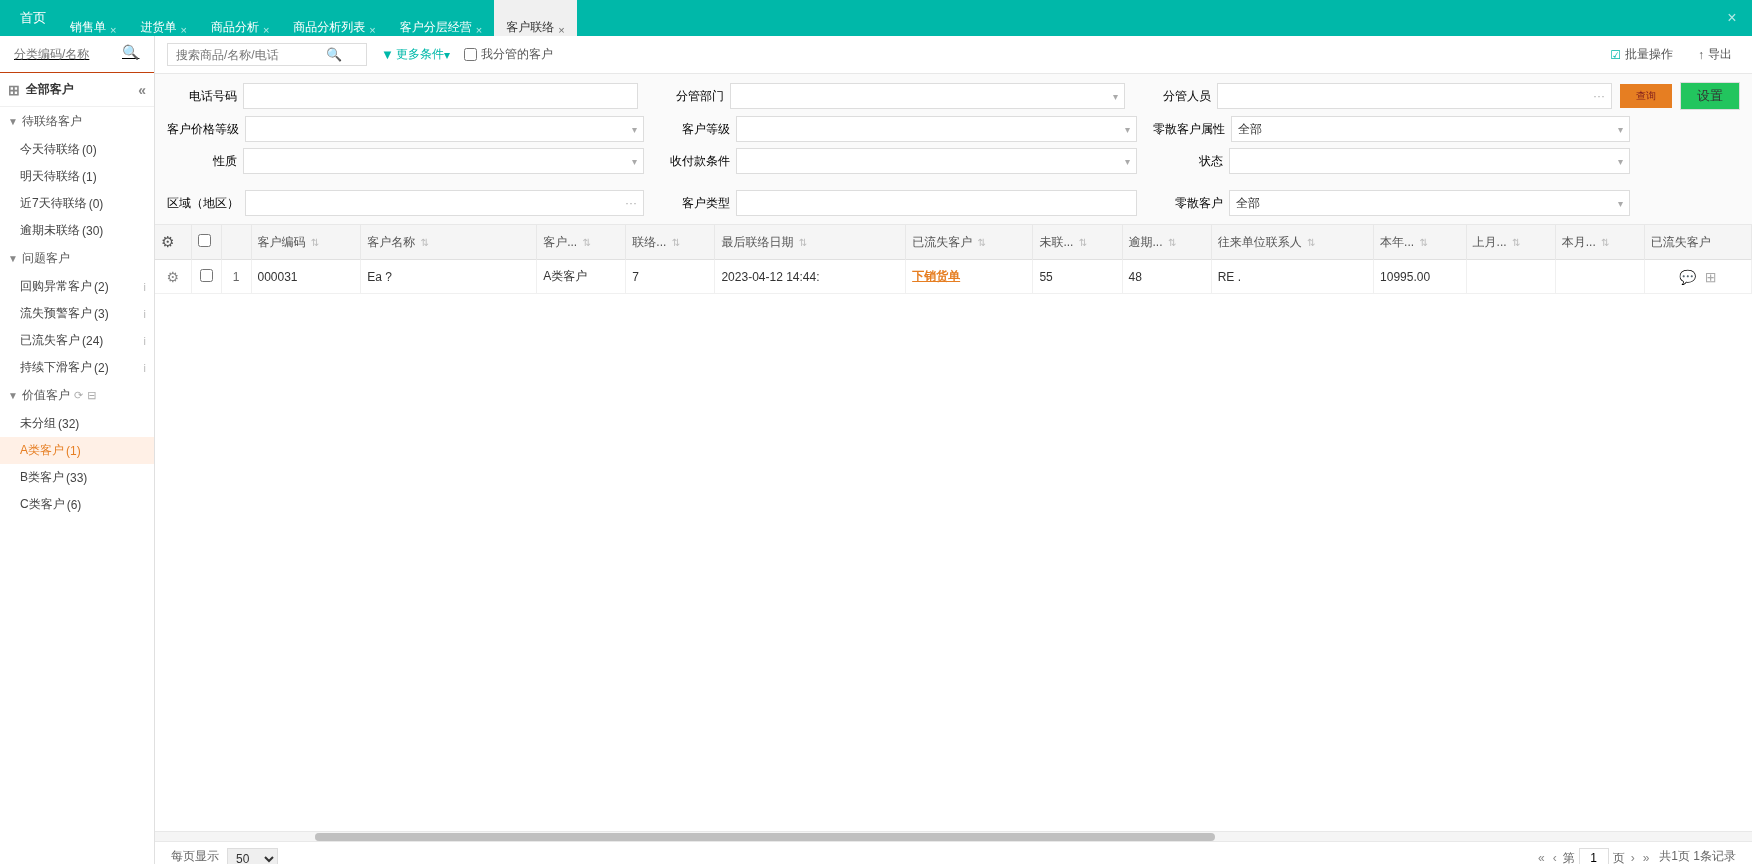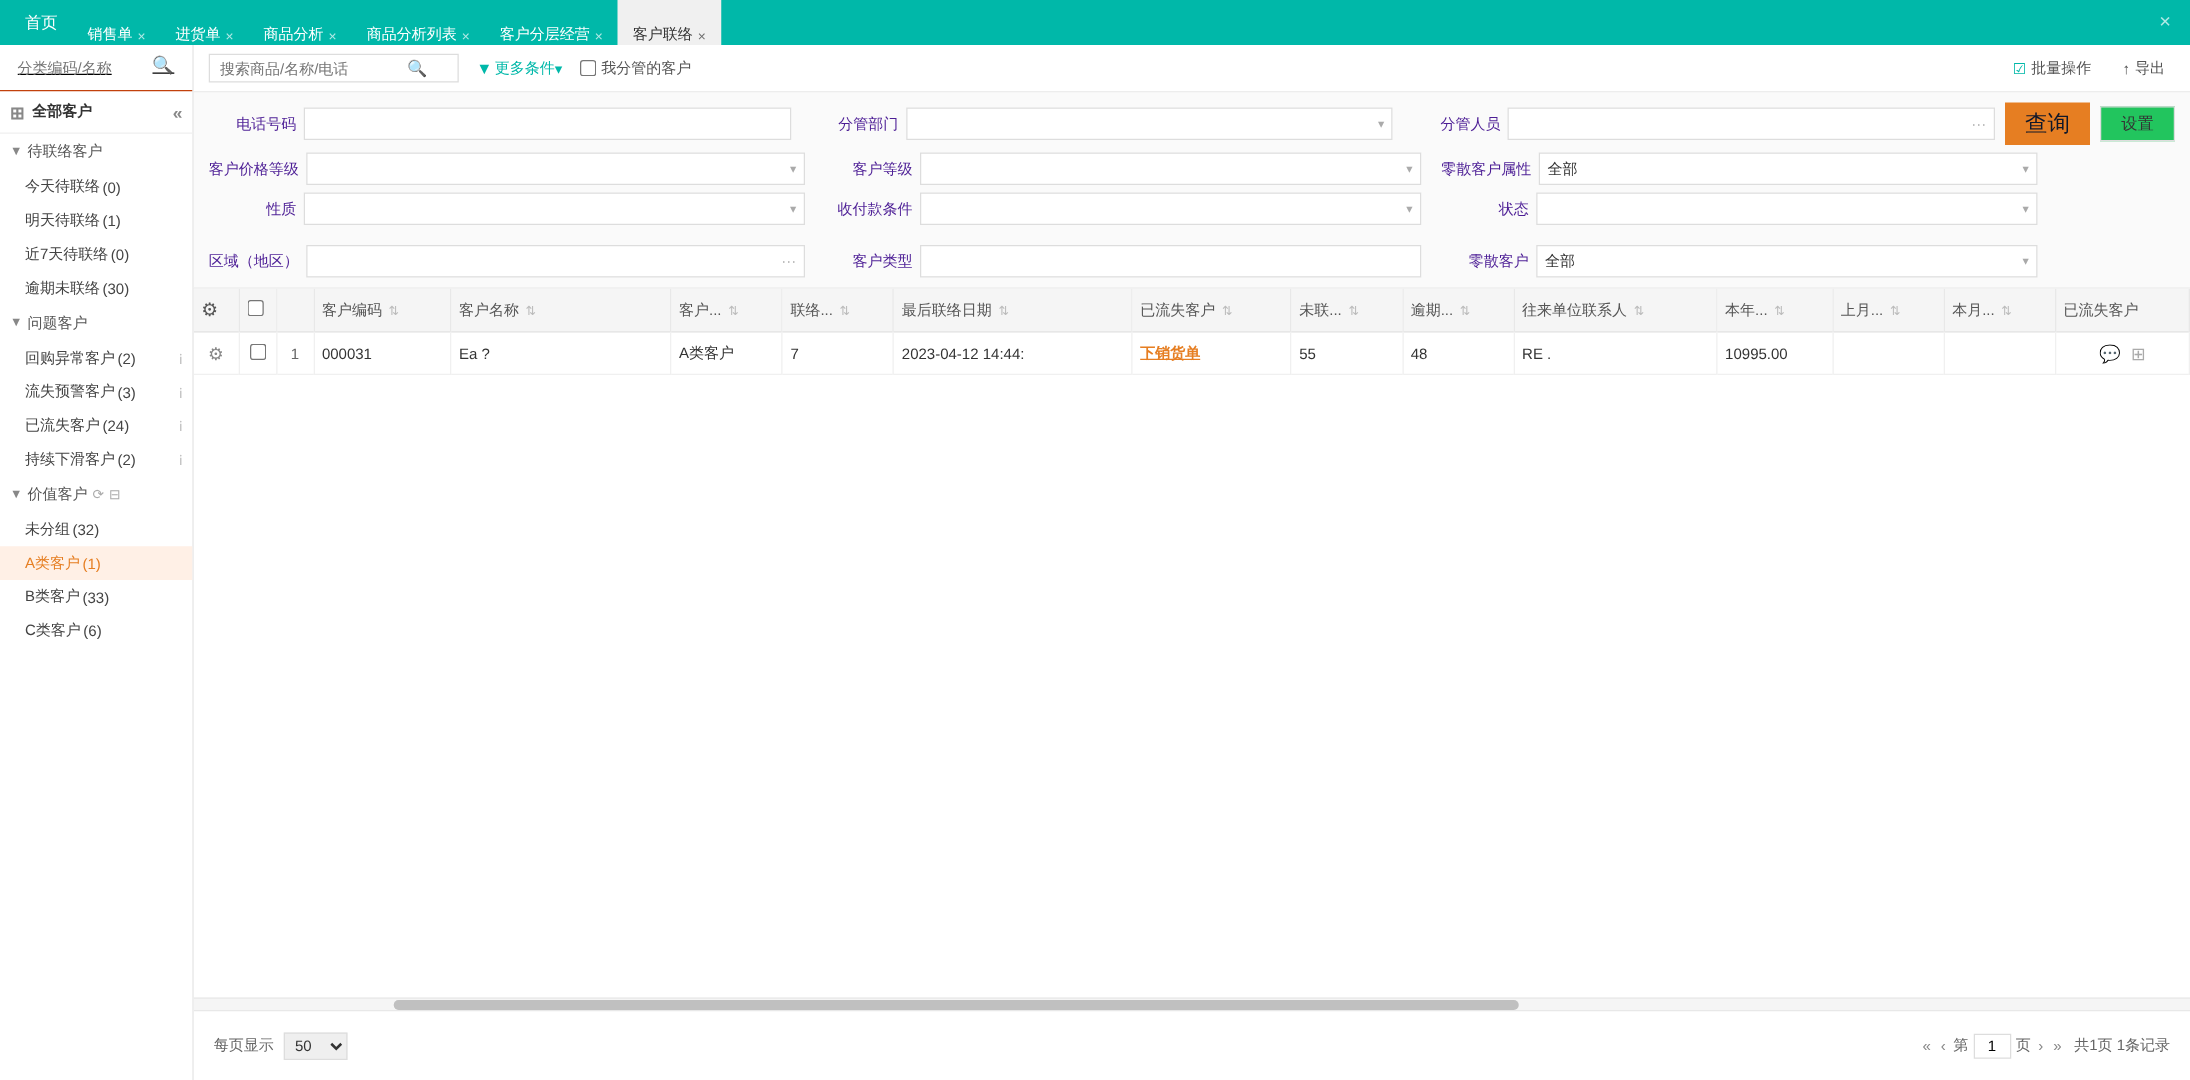--- a/index.html
+++ b/index.html
@@ -198,21 +198,21 @@
       gap: 0;
     }
     .adv-filter-row:last-child { margin-bottom: 0; margin-top: 16px; }
     .adv-field {
       display: flex;
       align-items: center;
       flex: 1;
       min-width: 0;
     }
     .adv-field-label {
-      color: #4c1d95;
+      color: #000000;
       font-size: 12px;
       white-space: nowrap;
       margin-right: 6px;
       min-width: 70px;
       text-align: right;
     }
     .adv-field-input {
       flex: 1;
       border: 1px solid #ddd;
       height: 26px;
@@ -224,24 +224,24 @@
       display: flex;
       align-items: center;
       justify-content: space-between;
       cursor: pointer;
     }
     .adv-field-input .dropdown-arrow { color: #aaa; font-size: 10px; }
     .adv-field-input .dots { color: #aaa; font-size: 12px; }
     .adv-field-separator { width: 16px; }
     .query-btn {
       background: #e67e22;
-      color: #0f172a;
+      color: #7f1d1d;
       border: none;
       padding: 5px 16px;
-      font-size: 18px;
+      font-size: 10px;
       cursor: pointer;
       margin-left: 8px;
       white-space: nowrap;
     }
     .settings-btn {
       background: #22c55e;
       color: #333;
       border: 1px solid #ddd;
       padding: 4px 16px;
       font-size: 13px;
@@ -294,24 +294,24 @@
     .row-num { color: #666; text-align: center; }
     .link-cell { color: #e67e22; cursor: pointer; text-decoration: underline; font-weight: bold; }
     .action-icons { display: flex; gap: 8px; align-items: center; justify-content: center; }
     .action-icon { color: #aaa; cursor: pointer; font-size: 14px; }
 
     
     .table-footer {
       border-top: 1px solid #e8e8e8;
       padding: 6px 16px;
       display: flex;
-      align-items: center;
+      align-items: flex-start;
       gap: 8px;
       background: #fff;
-      height: 56px;
+      height: 23px;
     }
     .footer-spacer { flex: 1; }
     .page-size-label { color: #666; font-size: 12px; }
     .page-size-select {
       border: 1px solid #ddd;
       padding: 2px 4px;
       font-size: 12px;
       color: #333;
       outline: none;
     }

